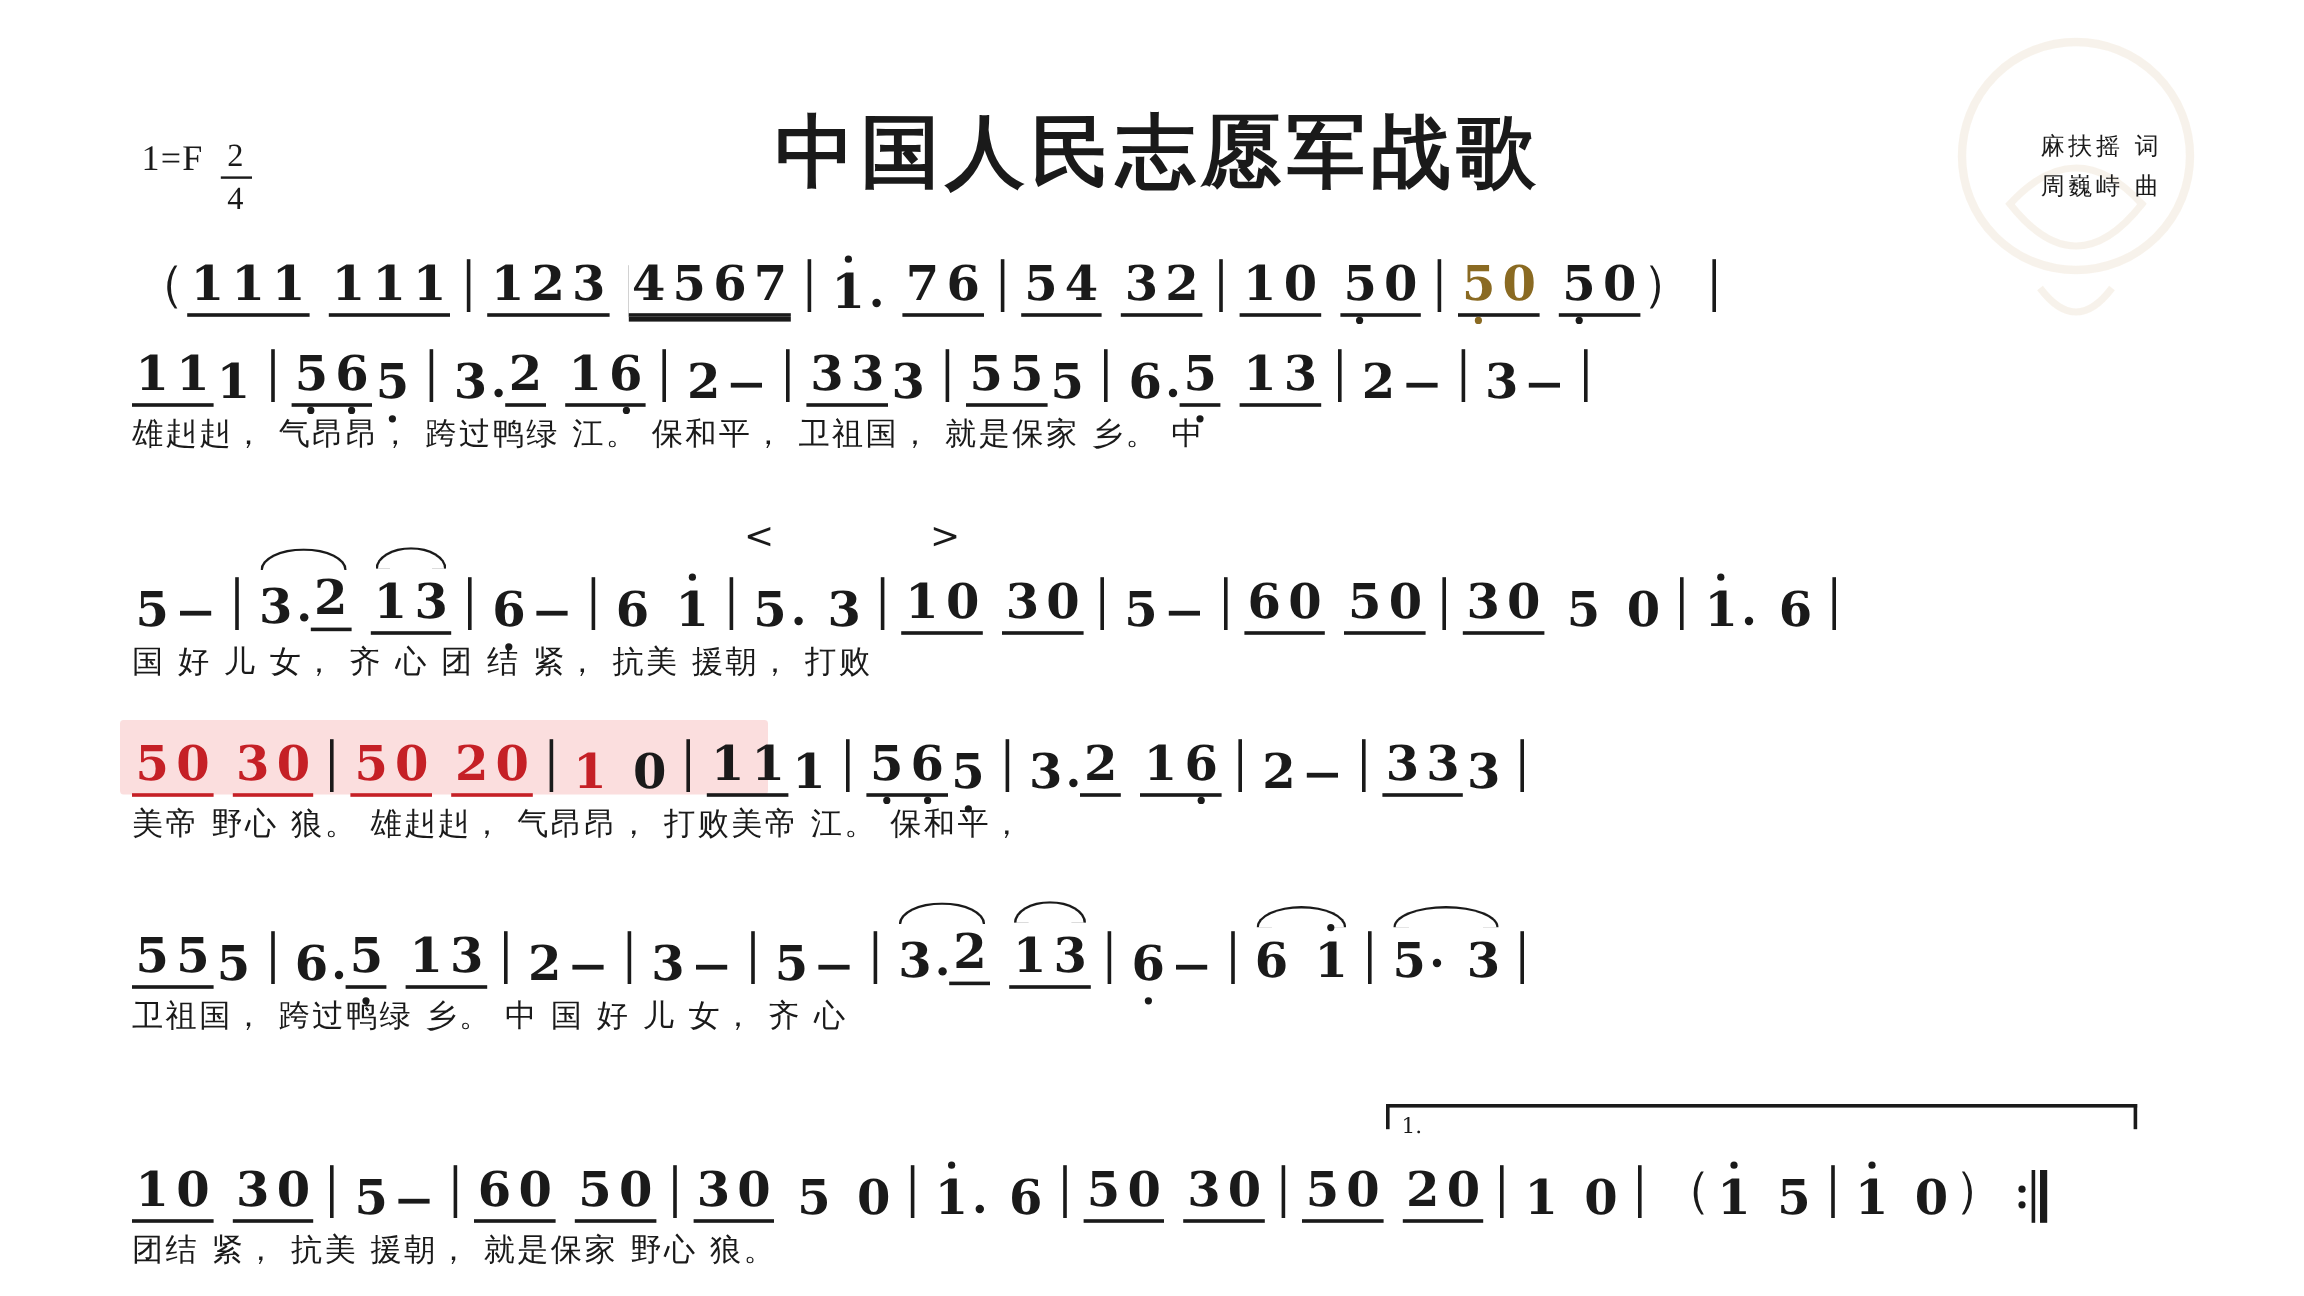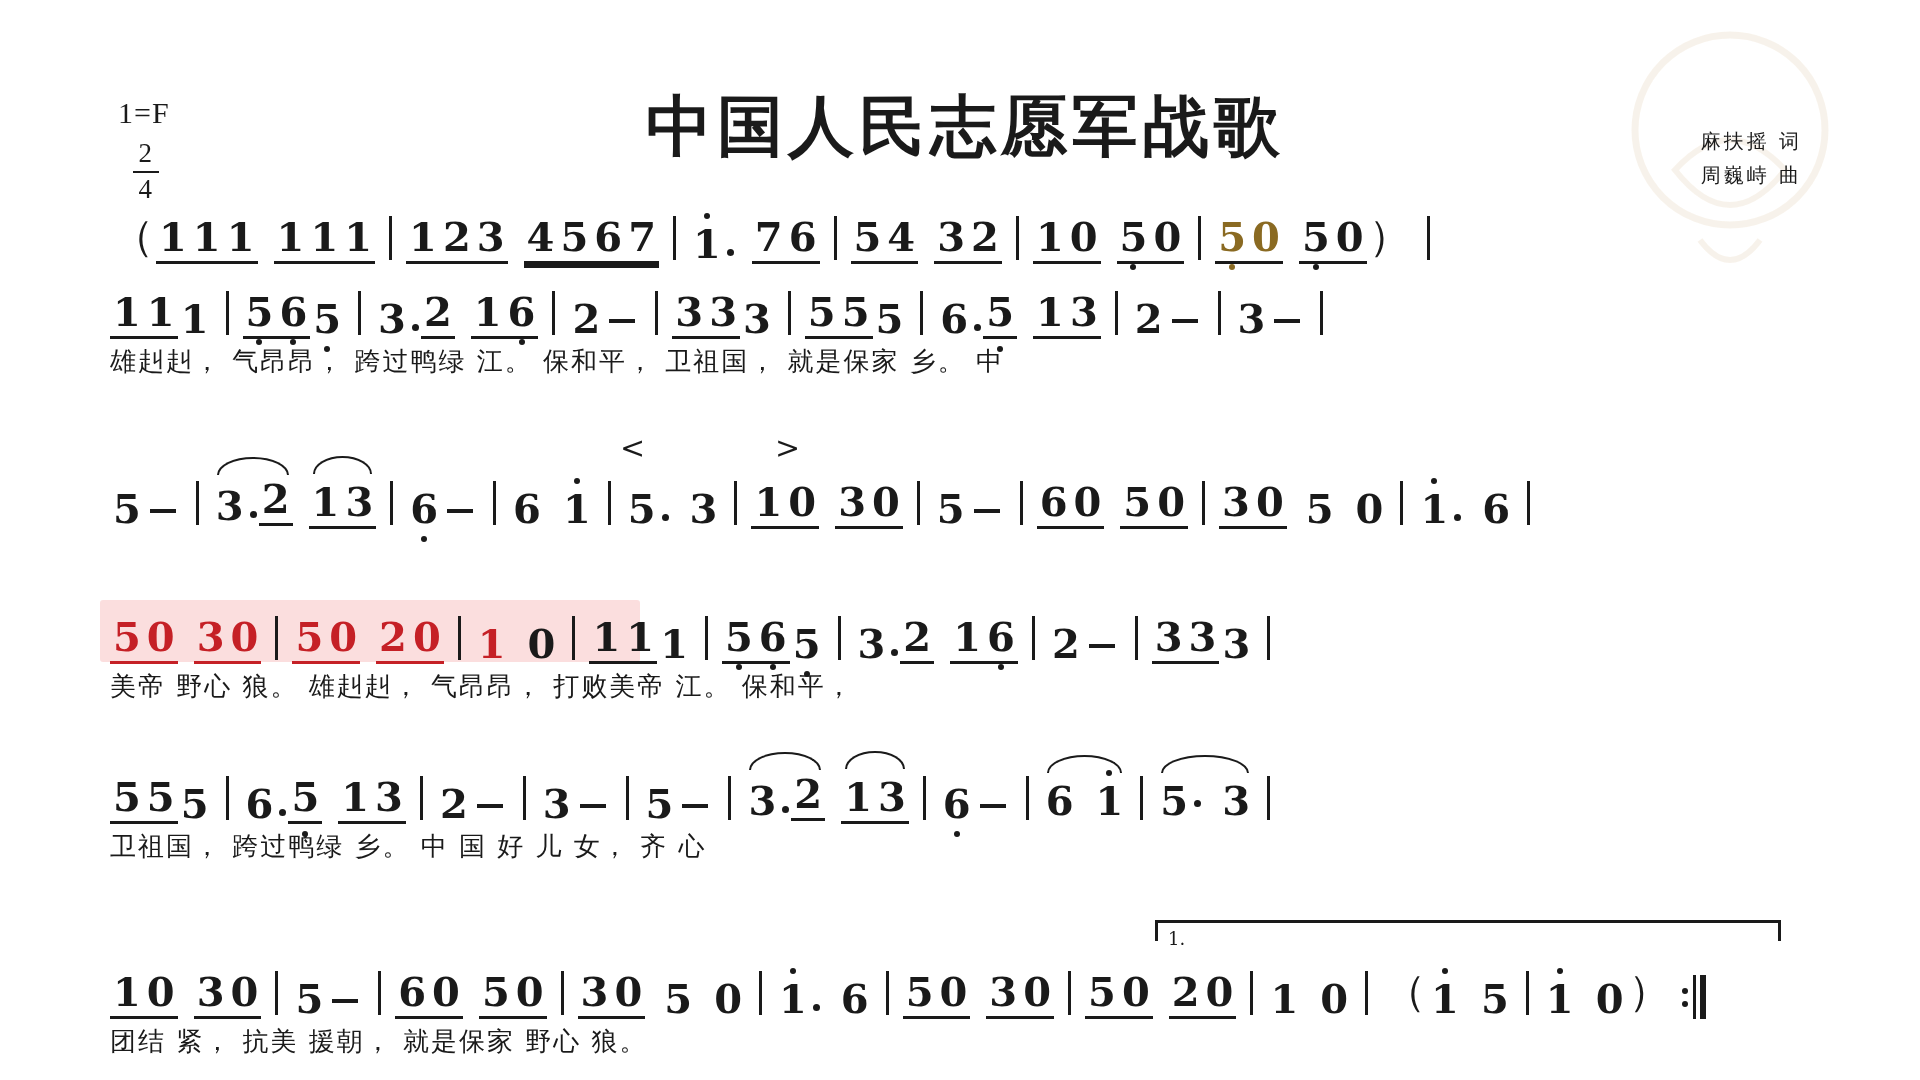--- a/index.html
+++ b/index.html
@@ -29,27 +29,26 @@
     width: 300px;
     height: 300px;
     opacity: 0.13;
     pointer-events: none;
   }
 
   
   .key-sig {
     position: absolute;
     left: 118px;
-    top: 96px;
+    top: 116px;
     font-size: 30px;
     letter-spacing: 1px;
     display: flex;
-    align-items: center;
+    align-items: flex-start;
     gap: 10px;
-    flex-direction: column;
   }
   .frac {
     display: inline-flex;
     flex-direction: column;
     align-items: center;
     line-height: 1.0;
     font-size: 27px;
     margin-left: 4px;
   }
   .frac .num { padding-bottom: 1px; }
@@ -75,21 +74,20 @@
 
   .credits {
     position: absolute;
     right: 118px;
     top: 104px;
     font-size: 20px;
     line-height: 1.7;
     text-align: left;
     letter-spacing: 3px;
     font-family: "DejaVu Serif", serif;
-    margin-top: 20px;
   }
 
   
   .system {
     position: absolute;
     left: 110px;
     width: 1710px;
   }
   .notes-row {
     display: flex;
@@ -450,20 +448,21 @@
       <span class="note">5</span>
         <span class="space"></span>
         <span class="note">0</span>
       <span class="bar-line"></span>
       <span class="note dot-above">1</span>
         <span class="aug-dot"></span>
         <span class="space"></span>
         <span class="note">6</span>
       <span class="bar-line"></span>
     </div>
+    <div class="lyr-row">国 好 儿 女， 齐 心 团 结 紧， 抗美 援朝， 打败</div>
   </div>
 
   <div class="hl-band" style="left:100px; top:600px; width:540px; height:62px; z-index:0;"></div>
   <div class="system" style="top:600px; z-index:1;">
     <div class="notes-row">
       <span class="grp ul-grp highlight-red" style="border-color:#c52026">
           <span class="note">5</span>
           <span class="note">0</span>
         </span>
       <span class="space"></span>

